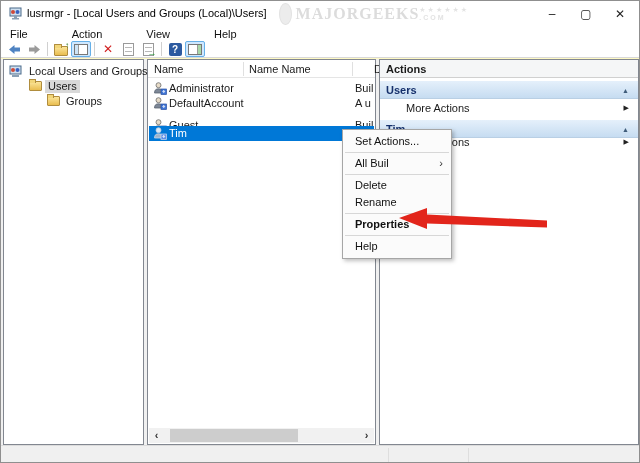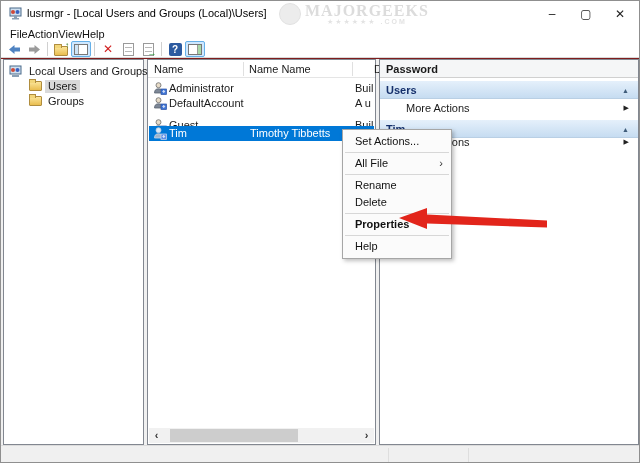--- a/index.html
+++ b/index.html
@@ -1,34 +1,34 @@
 <!DOCTYPE html>
 <html><head>
 <meta charset="utf-8">
 <style>
   * { margin:0; padding:0; box-sizing:border-box; }
   html,body { background:#fff; }
   body { font-family:"Liberation Sans","DejaVu Sans",sans-serif; font-size:11px; color:#1a1a1a; }
-  .window { position:relative; width:640px; height:463px; background:#7f1d1d; border:1px solid #8f8f8f; overflow:hidden; }
+  .window { position:relative; width:640px; height:463px; background:#fef9c3; border:1px solid #8f8f8f; overflow:hidden; }
 
   
   .titlebar { position:absolute; left:0; top:0; width:100%; height:26px; background:#fff; }
   .title-icon { position:absolute; left:7px; top:6px; width:14px; height:13px; }
   .title-text { position:absolute; left:26px; top:6px; font-size:11px; color:#000; white-space:nowrap; }
   .watermark { position:absolute; left:278px; top:0px; width:190px; height:26px; display:flex; align-items:center; gap:4px; pointer-events:none; }
   .wm-mascot { width:22px; height:22px; border-radius:50%; background:#ececec; border:1px solid #e2e2e2; }
-  .wm-text { display:flex; flex-direction:column; align-items:center; }
+  .wm-text { display:flex; align-items:flex-start; }
   .wm-line1 { font-size:16px; font-weight:bold; letter-spacing:1px; color:#dcdcdc; font-family:"Liberation Serif","DejaVu Serif",serif; line-height:15px; }
   .wm-line2 { font-size:7px; font-weight:bold; color:#e3e3e3; letter-spacing:2px; line-height:8px; }
   .win-controls { position:absolute; right:2px; top:0; height:26px; display:flex; }
   .win-btn { width:34px; height:26px; display:flex; align-items:center; justify-content:center; color:#222; font-size:12px; }
 
   
   .menubar { position:absolute; left:0; top:26px; width:100%; height:14px; display:flex; align-items:center; background:#fff; }
-  .menu-item { padding:0 0; height:14px; line-height:14px; color:#111;text-align:center; }
+  .menu-item { padding:0 22px; height:14px; line-height:14px; color:#111;text-align:center; }
   .menu-item:first-child { padding-left:9px; }
 
   
   .toolbar { position:absolute; left:0; top:40px; width:100%; height:17px; display:flex; align-items:center; background:#fff; border-bottom:1px solid #d9d9d9; padding-left:3px; }
   .tb-btn { width:20px; height:16px; display:flex; align-items:center; justify-content:center; }
   .tb-toggled { background:#cfe8ff; border:1px solid #66b0e8; border-radius:2px; }
   .tb-sep { width:1px; height:14px; background:#d0d0d0; margin:0 3px; }
   .x-glyph { color:#d11f1f; font-weight:bold; font-size:12px; line-height:12px; }
   .help-box { width:13px; height:13px; background:#2c5aa0; color:#fff; font-weight:bold; font-size:10px; line-height:13px; text-align:center; border-radius:2px; }
   .doc { width:11px; height:13px; background:
@@ -182,21 +182,21 @@
         <circle cx="5" cy="5" r="2" fill="#d04a3a"></circle>
         <circle cx="9.5" cy="5" r="2" fill="#3a62c0"></circle>
         <rect x="4" y="10" width="7" height="2" fill="#8aa0b5"></rect>
       </svg>
       <span class="tree-label">Local Users and Groups (Local)</span>
     </div>
     <div class="tree-row" style="left:25px; top:19px;">
       <span class="folder-ico"></span>
       <span class="tree-label sel-inactive">Users</span>
     </div>
-    <div class="tree-row" style="left:25px; top:34px;text-align:right;">
+    <div class="tree-row" style="left:43px; top:34px;text-align:right;">
       <span class="folder-ico"></span>
       <span class="tree-label">Groups</span>
     </div>
   </div>
 
   <div class="pane list-pane">
     <div class="list-header">
       <span class="hcol" style="left:6px;">Name</span>
       <span class="hcol" style="left:101px;">Name Name</span>
       <span class="hcol" style="left:226px;">Des</span>
@@ -238,35 +238,34 @@
       <span class="cell" style="left:206px; right:0;">Buil</span>
     </div>
     <div class="list-row row-sel" style="top:66px;">
       <svg class="user-ico" viewBox="0 0 14 13">
           <circle cx="5.5" cy="3.2" r="2.5" fill="#dce8f5" stroke="#b9cde2" stroke-width="0.8"></circle>
           <path d="M1.5 11 Q1.5 6.8 5.5 6.8 Q9.5 6.8 9.5 11 Z" fill="#9fb4cc" stroke="#c5d6ea" stroke-width="0.8"></path>
           <rect x="8" y="7" width="5.5" height="5.5" fill="#5f90e6" stroke="#cddcf0" stroke-width="0.7"></rect>
           <path d="M10.75 8 v2.2 M9.6 9.2 l1.15 1.3 1.15 -1.3" stroke="#fff" stroke-width="0.9" fill="none"></path>
         </svg>
       <span class="cell" style="left:20px; width:78px;">Tim</span>
-      <span class="cell" style="left:101px; width:102px;">Timothy Tibbetts</span>
       <span class="cell" style="left:206px; right:0;"></span>
     </div>
 
     <div class="hscroll">
       <span class="scr-btn">‹</span>
       <span class="scr-track">
         <span class="scr-thumb"></span>
       </span>
       <span class="scr-btn">›</span>
     </div>
   </div>
 
   <div class="pane actions-pane">
-    <div class="actions-title">Password</div>
+    <div class="actions-title">Actions</div>
     <div class="section-hdr" style="top:20px;">
       <span>Users</span>
       <span class="collapse">▲</span>
     </div>
     <div class="more-row" style="top:39px;">
       <span>More Actions</span>
       <span class="expand">▶</span>
     </div>
     <div class="section-hdr" style="top:59px;">
       <span>Tim</span>
@@ -275,26 +274,26 @@
     <div class="more-row" style="top:73px;">
       <span>More Actions</span>
       <span class="expand">▶</span>
     </div>
   </div>
 
   <div class="ctx-menu">
     <div class="ctx-item">Set Actions...</div>
     <div class="ctx-sep"></div>
     <div class="ctx-item">
-      <span>All File</span>
+      <span>All Buil</span>
       <span class="ctx-sub">›</span>
     </div>
     <div class="ctx-sep"></div>
+    <div class="ctx-item">Delete</div>
     <div class="ctx-item">Rename</div>
-    <div class="ctx-item">Delete</div>
     <div class="ctx-sep"></div>
     <div class="ctx-item ctx-bold">Properties</div>
     <div class="ctx-sep"></div>
     <div class="ctx-item">Help</div>
   </div>
 
   <svg class="red-arrow" width="152" height="27" viewBox="0 0 152 27">
     <polygon points="2,12 30,2 30,8.5 150,14.5 150,21.5 30,17.5 30,23" fill="#e2251b"></polygon>
   </svg>
 

